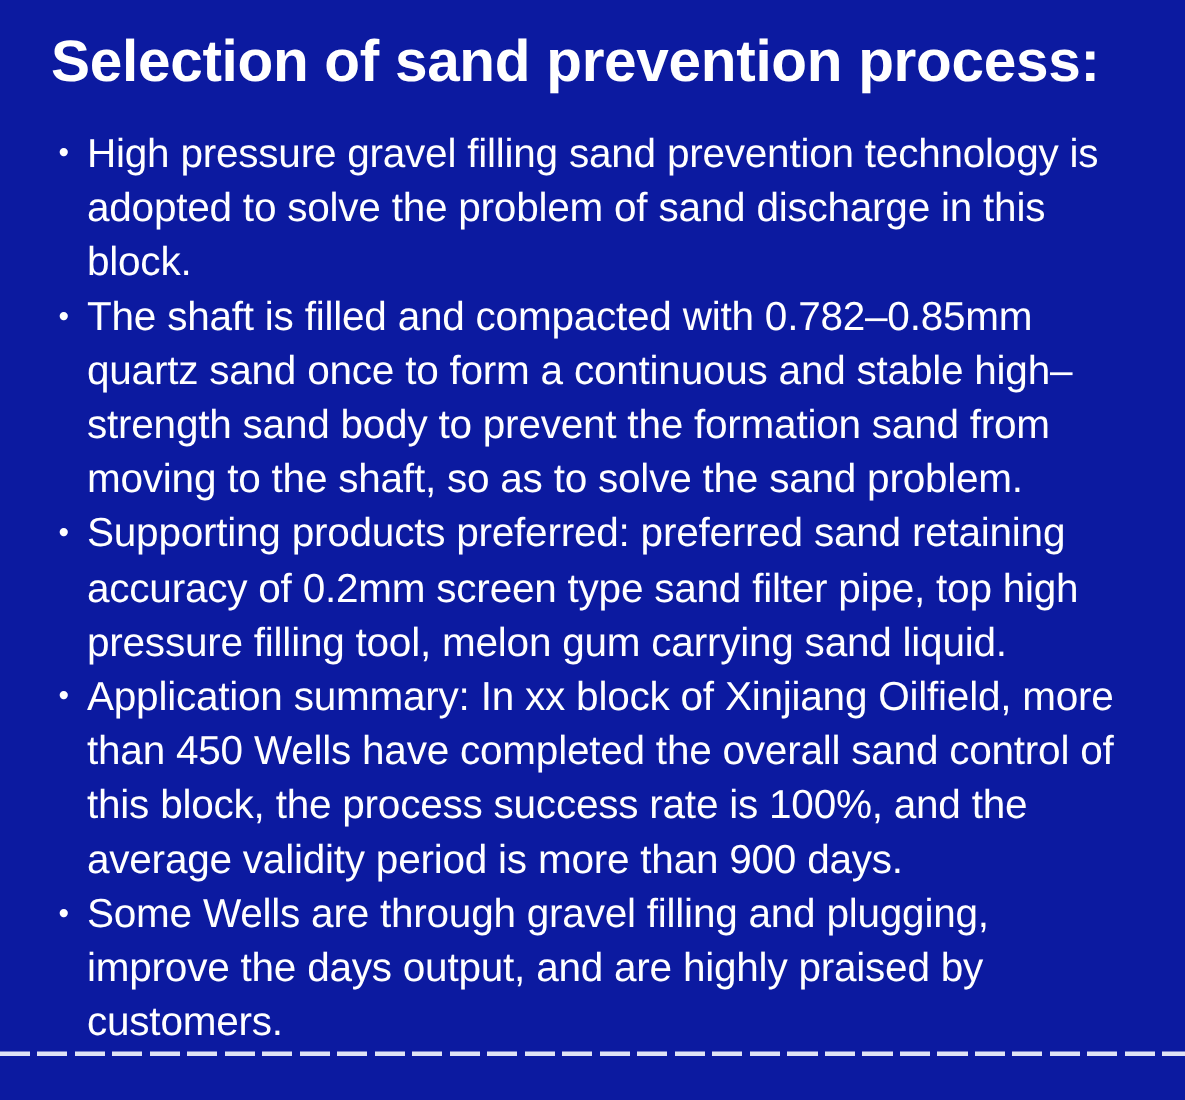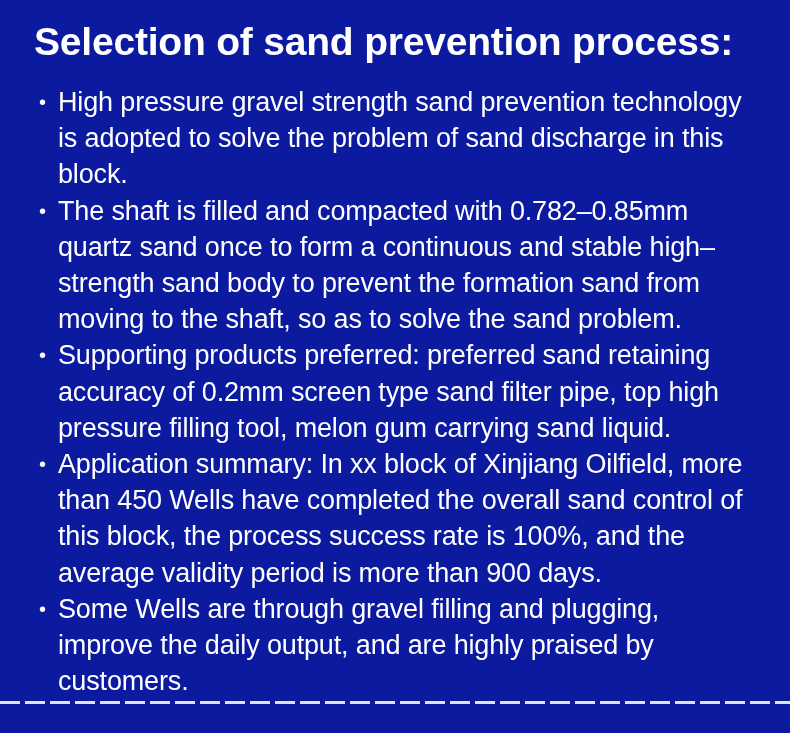--- a/index.html
+++ b/index.html
@@ -83,40 +83,40 @@
 <body>
 
 <div class="slide">
 
   <div class="slide-title">Selection of sand prevention process:</div>
 
   <ul class="bullet-list">
 
     <li class="bullet-item">
       <span class="bullet-marker">•</span>
-      <span class="bullet-text">High pressure gravel strength sand prevention technology is adopted to solve the problem of sand discharge in this block.</span>
+      <span class="bullet-text">High pressure gravel filling sand prevention technology is adopted to solve the problem of sand discharge in this block.</span>
     </li>
 
     <li class="bullet-item">
       <span class="bullet-marker">•</span>
       <span class="bullet-text">The shaft is filled and compacted with 0.782–0.85mm quartz sand once to form a continuous and stable high–strength sand body to prevent the formation sand from moving to the shaft, so as to solve the sand problem.</span>
     </li>
 
     <li class="bullet-item">
       <span class="bullet-marker">•</span>
       <span class="bullet-text">Supporting products preferred: preferred sand retaining accuracy of 0.2mm screen type sand filter pipe, top high pressure filling tool, melon gum carrying sand liquid.</span>
     </li>
 
     <li class="bullet-item">
       <span class="bullet-marker">•</span>
       <span class="bullet-text">Application summary: In xx block of Xinjiang Oilfield, more than 450 Wells have completed the overall sand control of this block, the process success rate is 100%, and the average validity period is more than 900 days.</span>
     </li>
 
     <li class="bullet-item">
       <span class="bullet-marker">•</span>
-      <span class="bullet-text">Some Wells are through gravel filling and plugging, improve the daily output, and are highly praised by customers.</span>
+      <span class="bullet-text">Some Wells are through gravel filling and plugging, improve the days output, and are highly praised by customers.</span>
     </li>
 
   </ul>
 
   <div class="divider-dashed"></div>
 
 </div>
 
 </body></html>

